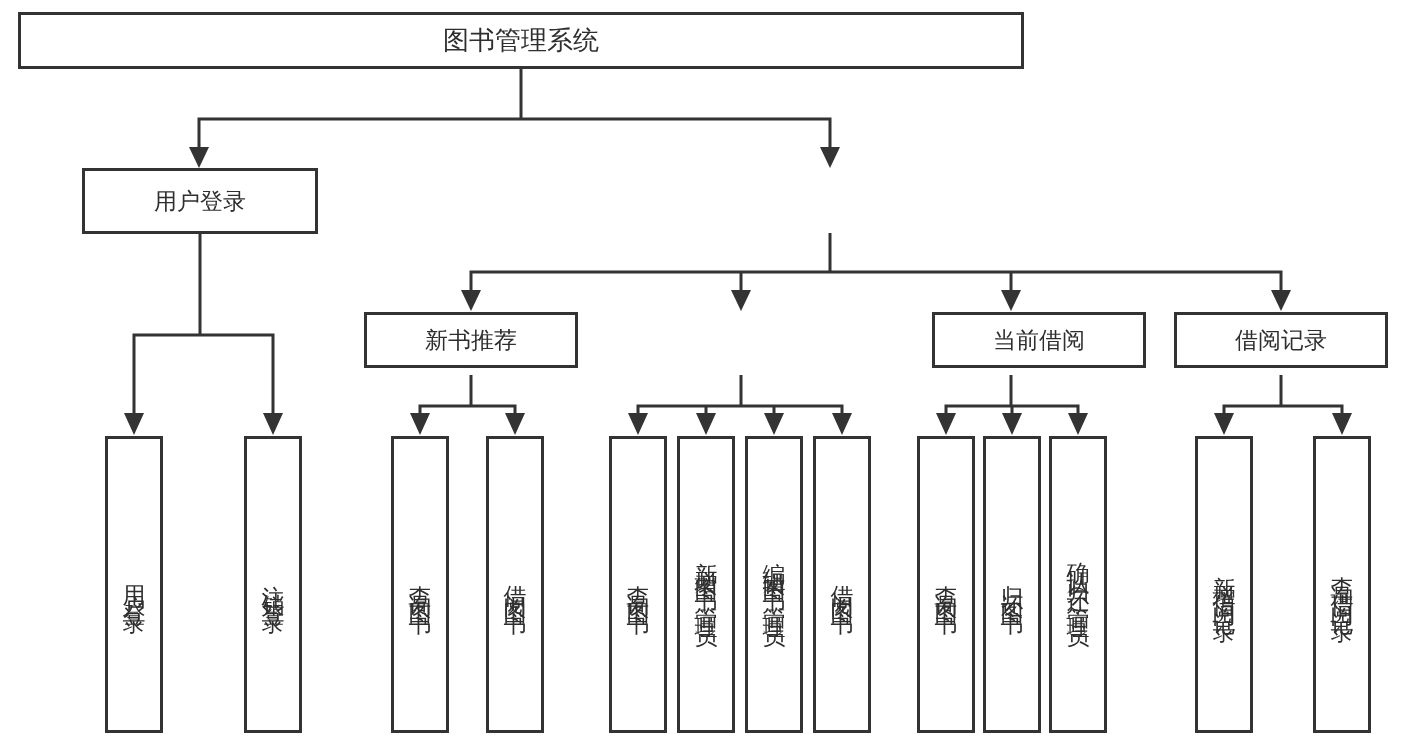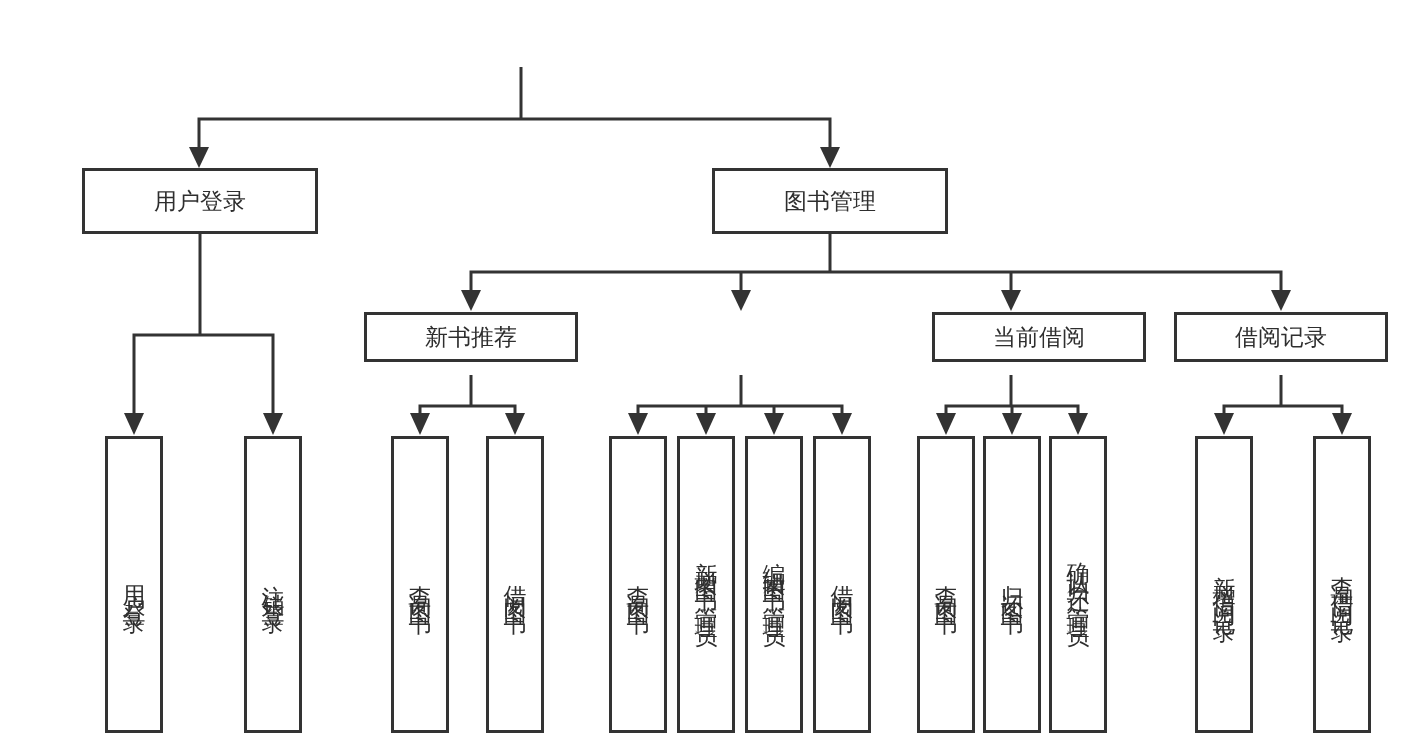--- a/index.html
+++ b/index.html
@@ -24,21 +24,21 @@
   .node{
     position:absolute;
     box-sizing:border-box;
     border:3px solid var(--line,#333);
     background:var(--node-fill,#fff);
     display:flex;align-items:center;justify-content:center;
     text-align:center;
   }
   .lvl1{left:18px;top:12px;width:1006px;height:57px;font-size:26px;}
   .lvl2{top:168px;width:236px;height:66px;font-size:23px;}
-  .lvl3{top:312px;width:214px;height:50px;font-size:23px;}
+  .lvl3{top:312px;width:214px;height:56px;font-size:23px;}
   .leaf{top:436px;width:58px;height:297px;font-size:23px;}
   .leaf .vtext{
     writing-mode:vertical-rl;
     text-orientation:mixed;
     letter-spacing:9px;
     line-height:1;
     white-space:nowrap;
   }
   .n-user-login{left:82px;}   .n-book-mgmt{left:712px;}
   .n-newbook{left:364px;}     .n-bookborrow{left:634px;}
@@ -112,26 +112,26 @@
     </g>
 
     <g>
       <path d="M1281 375 V406"></path>
       <path d="M1224 416 V406 H1342 V416"></path>
       <polygon points="1214,413 1234,413 1224,435"></polygon>
       <polygon points="1332,413 1352,413 1342,435"></polygon>
     </g>
   </svg>
 
+  <div class="node lvl1">
+    <span>图书管理系统</span>
+  </div>
 
   <div class="node lvl2 n-user-login">
     <span>用户登录</span>
-  </div>
-  <div class="node lvl2 n-book-mgmt">
-    <span>图书管理</span>
   </div>
 
   <div class="node lvl3 n-newbook">
     <span>新书推荐</span>
   </div>
   <div class="node lvl3 n-curborrow">
     <span>当前借阅</span>
   </div>
   <div class="node lvl3 n-records">
     <span>借阅记录</span>

